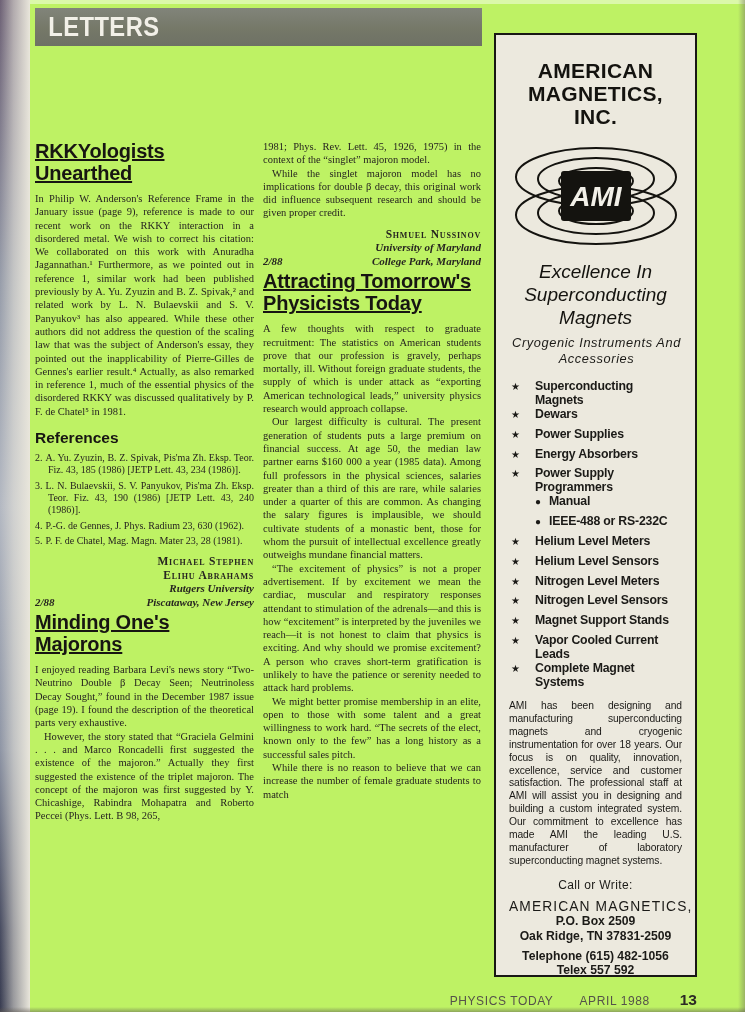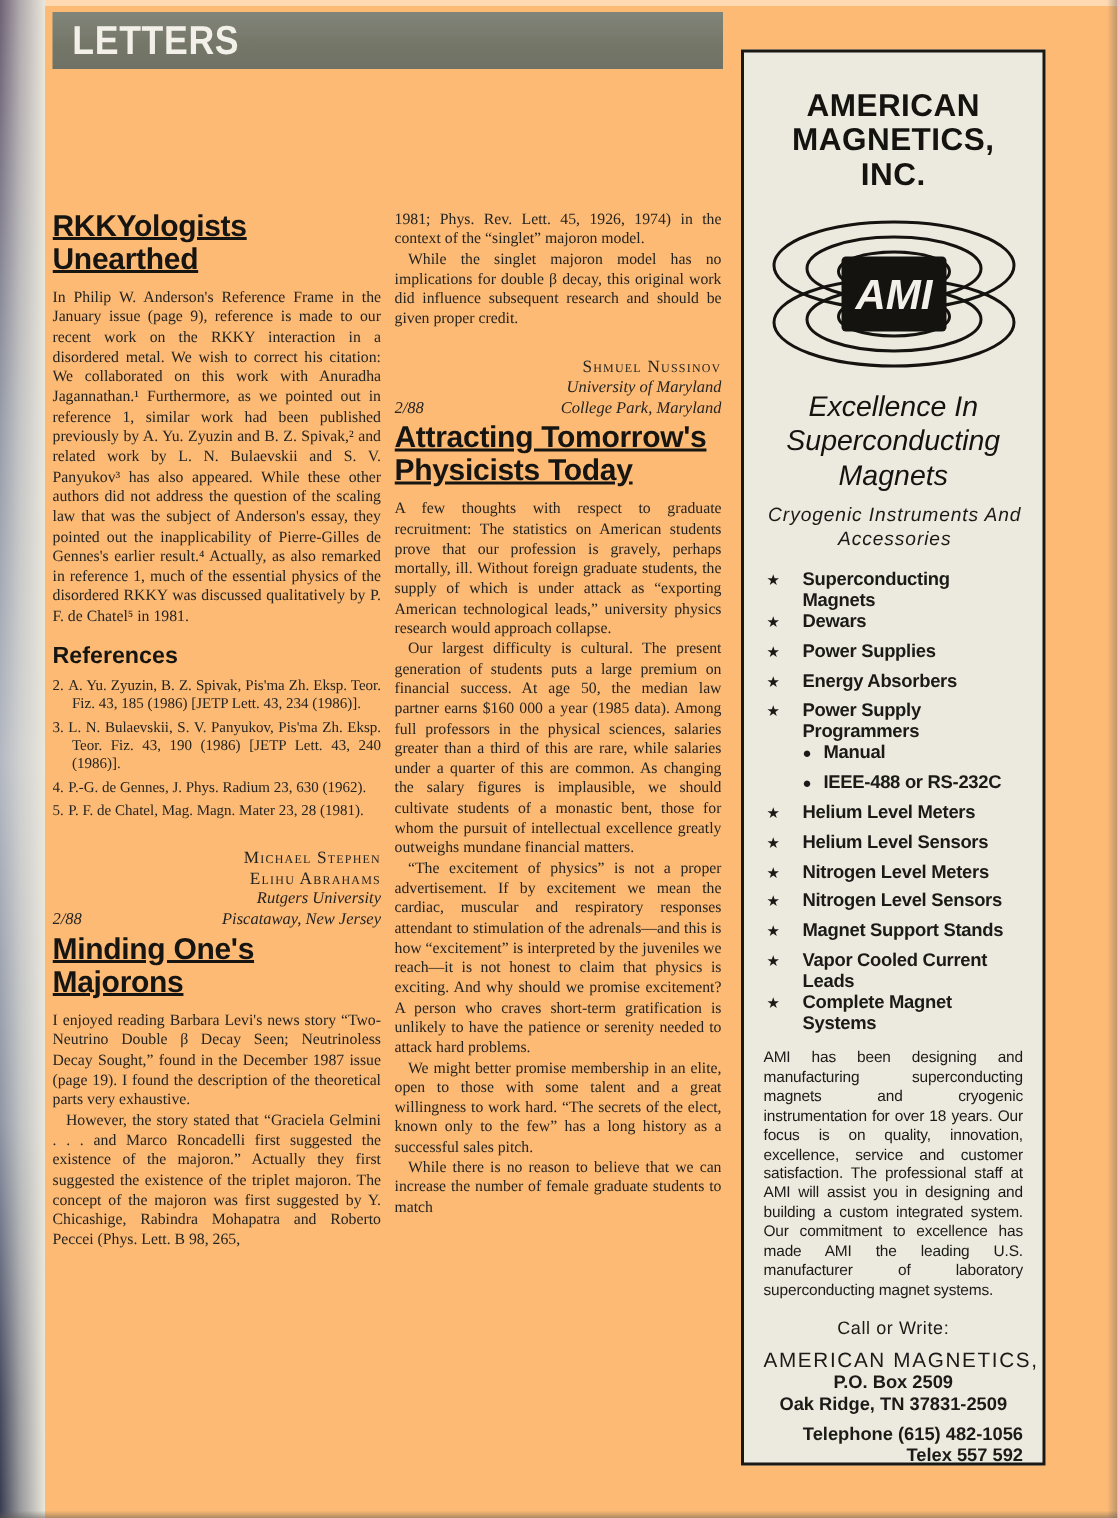--- a/index.html
+++ b/index.html
@@ -1,18 +1,18 @@
 <!DOCTYPE html>
 <html><head>
 <meta charset="utf-8">
 <style>
   html,body { margin:0; padding:0; }
   .page {
     position:relative; width:745px; height:1012px;
-    background:#fdba74; overflow:hidden;
+    background:#bef264; overflow:hidden;
     font-family:"Liberation Serif", serif; color:#262420;
   }
   
   .left-edge { position:absolute; left:0; top:0; bottom:0; width:30px;
     background:linear-gradient(to bottom,#6d6175 0%,#979daa 28%,#b3b8c2 50%,#8e95a5 74%,#474b60 92%,#373b50 100%); }
   .left-edge::after { content:""; position:absolute; inset:0;
     background:linear-gradient(to right, rgba(233,230,219,0) 0%, rgba(233,230,219,.55) 45%, #e9e6db 100%); }
   .right-edge { position:absolute; right:0; top:0; bottom:0; width:7px;
     background:linear-gradient(to right, rgba(233,230,219,0), rgba(110,106,96,.45)); }
   .bottom-edge { position:absolute; left:0; right:0; bottom:0; height:5px;
@@ -37,21 +37,21 @@
   h3.refs-title { font-family:"Liberation Sans",sans-serif; font-weight:bold; color:#171512;
     font-size:15.5px; margin:11px 0 5px 0; }
   .bp { font-size:10.5px; line-height:13.3px; text-align:justify; margin:0; }
   .ind { text-indent:9px; }
   .mt { margin-top:16px; }
 
   .ref { font-size:10px; line-height:12.3px; text-align:justify;
     padding-left:13px; text-indent:-13px; margin-bottom:3px; }
   .ref-n { padding-right:3px; }
 
-  .sig { margin:19px 0 2px 0; text-align:right; font-size:11px; line-height:13.5px; }
+  .sig { margin:8px 0 2px 0; text-align:right; font-size:11px; line-height:13.5px;font-weight:bold; }
   .sig-name { font-variant:small-caps; letter-spacing:.8px; font-size:11.5px; }
   .sig-affil { font-style:italic; }
   .sig-row { display:flex; justify-content:space-between; }
   .sig-date { font-style:italic; }
 
   
   .ad { position:absolute; left:494px; top:33px; width:203px; height:944px;
     box-sizing:border-box; border:2px solid #191815; background:#ece9de;
     padding:24px 13px 12px 13px; overflow:hidden; text-align:center;
     font-family:"Liberation Sans",sans-serif; color:#1b1a17; }
@@ -62,21 +62,21 @@
   .features { margin-top:12px; text-align:left; }
   .feat { display:flex; align-items:baseline; min-height:19.8px; }
   .star { width:24px; text-align:left; padding-left:2px; font-size:10px; flex:none; }
   .dotb { width:14px; margin-left:26px; font-size:10px; flex:none; }
   .feat-label { font-weight:bold; font-size:12.3px; letter-spacing:-.2px; }
   .ad-body { margin-top:11px; font-weight:normal; font-size:10.3px; line-height:12.9px;
     text-align:justify; letter-spacing:-.1px; }
   .call { margin-top:9px; font-size:12px; letter-spacing:.4px; }
   .contact-name { margin-top:7px; font-size:13.8px; letter-spacing:1.1px; white-space:nowrap; }
   .addr { font-weight:bold; font-size:12.2px; line-height:14.8px; }
-  .phone-block { margin-top:5px;text-align:right; }
+  .phone-block { margin-top:5px; }
 
   
   .footer { position:absolute; top:991px; right:48px; font-family:"Liberation Sans",sans-serif;
     color:#55524a; font-size:12px; letter-spacing:.6px; display:flex; align-items:baseline; }
   .footer .issue { margin-left:26px; }
   .footer .pageno { margin-left:30px; font-weight:bold; font-size:15.5px; color:#2c2a25; letter-spacing:0; }
 </style>
 </head>
 <body>
 
@@ -109,21 +109,21 @@
         <span class="sig-affil">Piscataway, New Jersey</span>
       </div>
     </div>
 
     <h2 class="letter-title mt">Minding One's Majorons</h2>
     <p class="bp">I enjoyed reading Barbara Levi's news story “Two-Neutrino Double β Decay Seen; Neutrinoless Decay Sought,” found in the December 1987 issue (page 19). I found the description of the theoretical parts very exhaustive.</p>
     <p class="bp ind">However, the story stated that “Graciela Gelmini . . . and Marco Roncadelli first suggested the existence of the majoron.” Actually they first suggested the existence of the triplet majoron. The concept of the majoron was first suggested by Y. Chicashige, Rabindra Mohapatra and Roberto Peccei (Phys. Lett. B 98, 265,</p>
   </div>
 
   <div class="col" id="col2">
-    <p class="bp">1981; Phys. Rev. Lett. 45, 1926, 1974) in the context of the “singlet” majoron model.</p>
+    <p class="bp">1981; Phys. Rev. Lett. 45, 1926, 1975) in the context of the “singlet” majoron model.</p>
     <p class="bp ind">While the singlet majoron model has no implications for double β decay, this original work did influence subsequent research and should be given proper credit.</p>
 
     <div class="sig">
       <div class="sig-name">Shmuel Nussinov</div>
       <div class="sig-affil">University of Maryland</div>
       <div class="sig-row">
         <span class="sig-date">2/88</span>
         <span class="sig-affil">College Park, Maryland</span>
       </div>
     </div>
@@ -223,13 +223,18 @@
     <div class="contact-name">AMERICAN MAGNETICS, INC.</div>
     <div class="addr">P.O. Box 2509</div>
     <div class="addr">Oak Ridge, TN 37831-2509</div>
     <div class="phone-block">
       <div class="addr">Telephone (615) 482-1056</div>
       <div class="addr">Telex 557 592</div>
     </div>
 
   </div>
 
+  <div class="footer">
+    <span>PHYSICS TODAY</span>
+    <span class="issue">APRIL 1988</span>
+    <span class="pageno">13</span>
+  </div>
 </div>
 
 </body></html>

